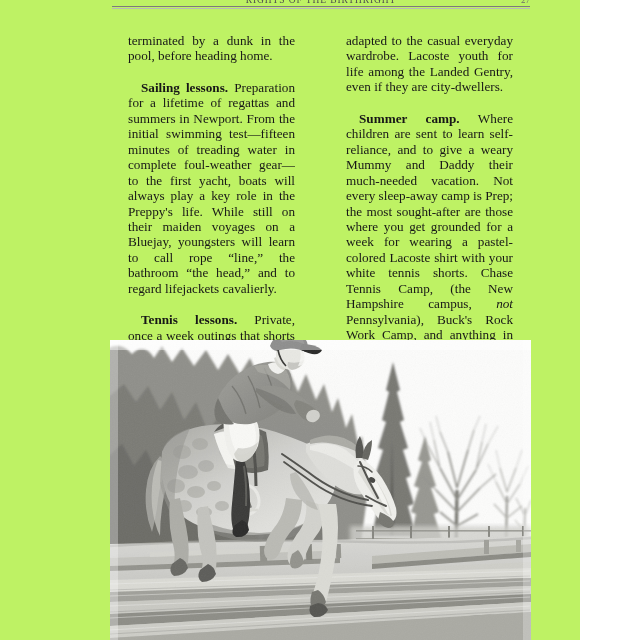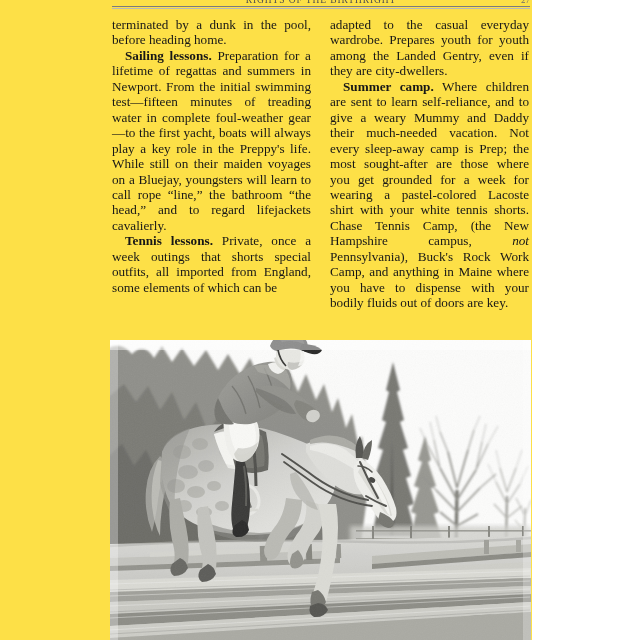--- a/index.html
+++ b/index.html
@@ -11,23 +11,23 @@
   body {
     width: 640px;
     height: 640px;
     overflow: hidden;
     font-family: "Liberation Serif", "DejaVu Serif", serif;
     color: #141414;
   }
 
   #page {
     position: relative;
-    width: 532px;
+    width: 580px;
     height: 640px;
-    background: #fde047;
+    background: #bef264;
   }
 
   
   .running-head {
     position: absolute;
     top: -5px;
     left: 112px;
     width: 418px;
     height: 14px;
   }
@@ -83,21 +83,21 @@
     width: 199px;
     font-size: 13.2px;
     line-height: 15.45px;
     text-align: justify;
     text-justify: inter-word;
     -webkit-hyphens: none;
     hyphens: none;
     color: #171717;
   }
   .col p {
-    margin: 0;
+    margin: 16px;
   }
   .col p.indent {
     text-indent: 13px;
   }
   .run-in {
     font-weight: bold;
   }
   .ital {
     font-style: italic;
   }
@@ -132,21 +132,21 @@
 
   <div class="columns">
 
     <div class="col">
       <p>terminated by a dunk in the pool, before heading home.</p>
       <p class="indent"><span class="run-in">Sailing lessons.</span><span> Preparation for a lifetime of regattas and summers in Newport. From the initial swimming test—fifteen minutes of treading water in complete foul-weather gear—to the first yacht, boats will always play a key role in the Preppy's life. While still on their maiden voyages on a Bluejay, youngsters will learn to call rope “line,” the bathroom “the head,” and to regard lifejackets cavalierly.</span></p>
       <p class="indent"><span class="run-in">Tennis lessons.</span><span> Private, once a week outings that shorts special outfits, all imported from England, some elements of which can be</span></p>
     </div>
 
     <div class="col">
-      <p>adapted to the casual everyday wardrobe. Prepares youth for youth among the Landed Gentry, even if they are city-dwellers.</p>
+      <p>adapted to the casual everyday wardrobe. Lacoste youth for life among the Landed Gentry, even if they are city-dwellers.</p>
       <p class="indent"><span class="run-in">Summer camp.</span><span> Where children are sent to learn self-reliance, and to give a weary Mummy and Daddy their much-needed vacation. Not every sleep-away camp is Prep; the most sought-after are those where you get grounded for a week for wearing a pastel-colored Lacoste shirt with your white tennis shorts. Chase Tennis Camp, (the New Hampshire campus, </span><span class="ital">not</span><span> Pennsylvania), Buck's Rock Work Camp, and anything in Maine where you have to dispense with your bodily fluids out of doors are key.</span></p>
     </div>
 
   </div>
 
   <div class="photo">
     <svg viewBox="0 0 421 300" preserveAspectRatio="none">
       <defs>
         <linearGradient id="skyGrad" x1="0" y1="0" x2="0" y2="1">
           <stop offset="0%" stop-color="#fdfdfc"></stop>

